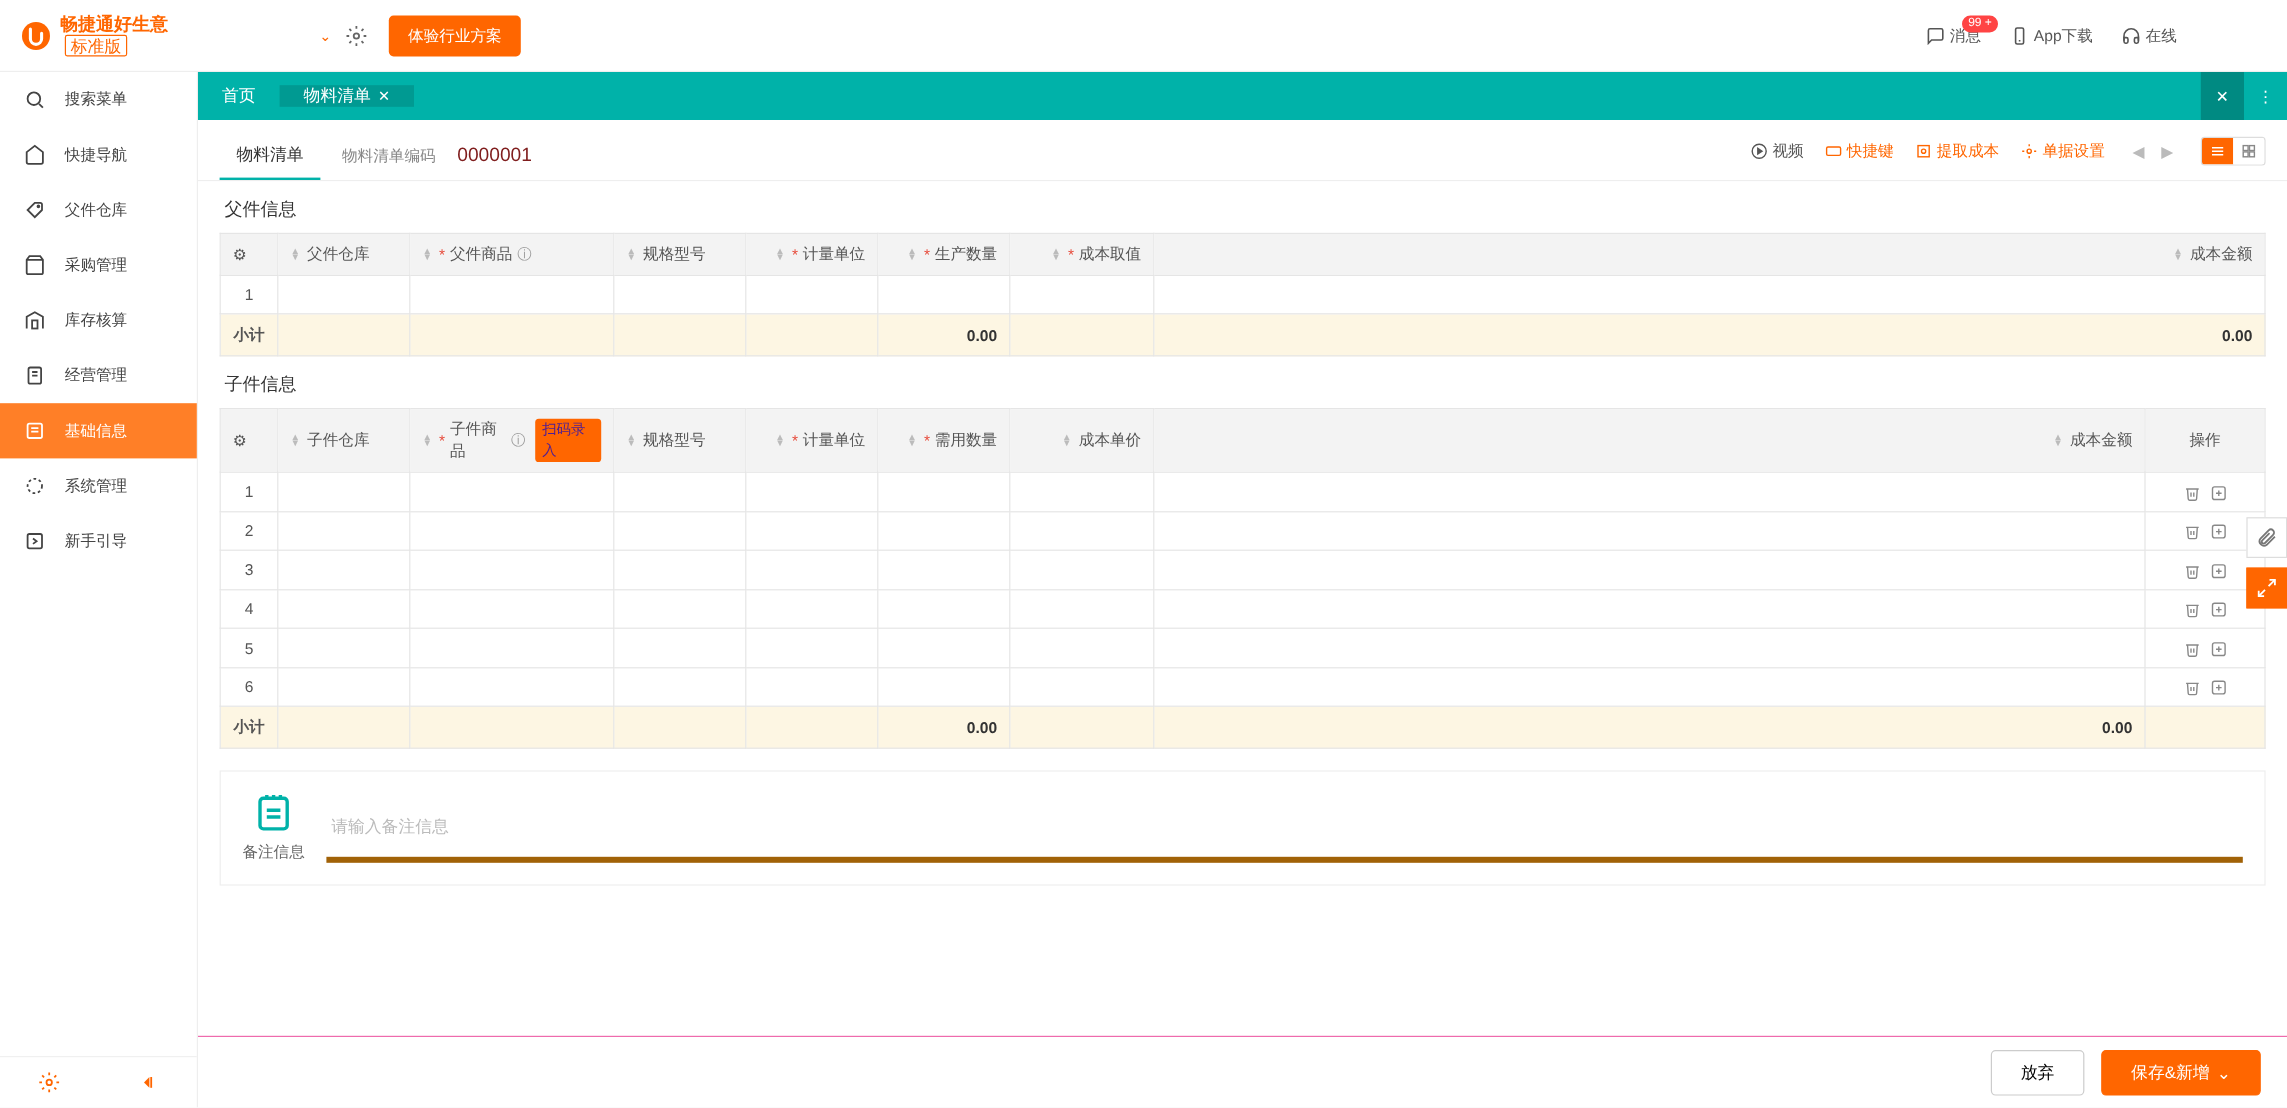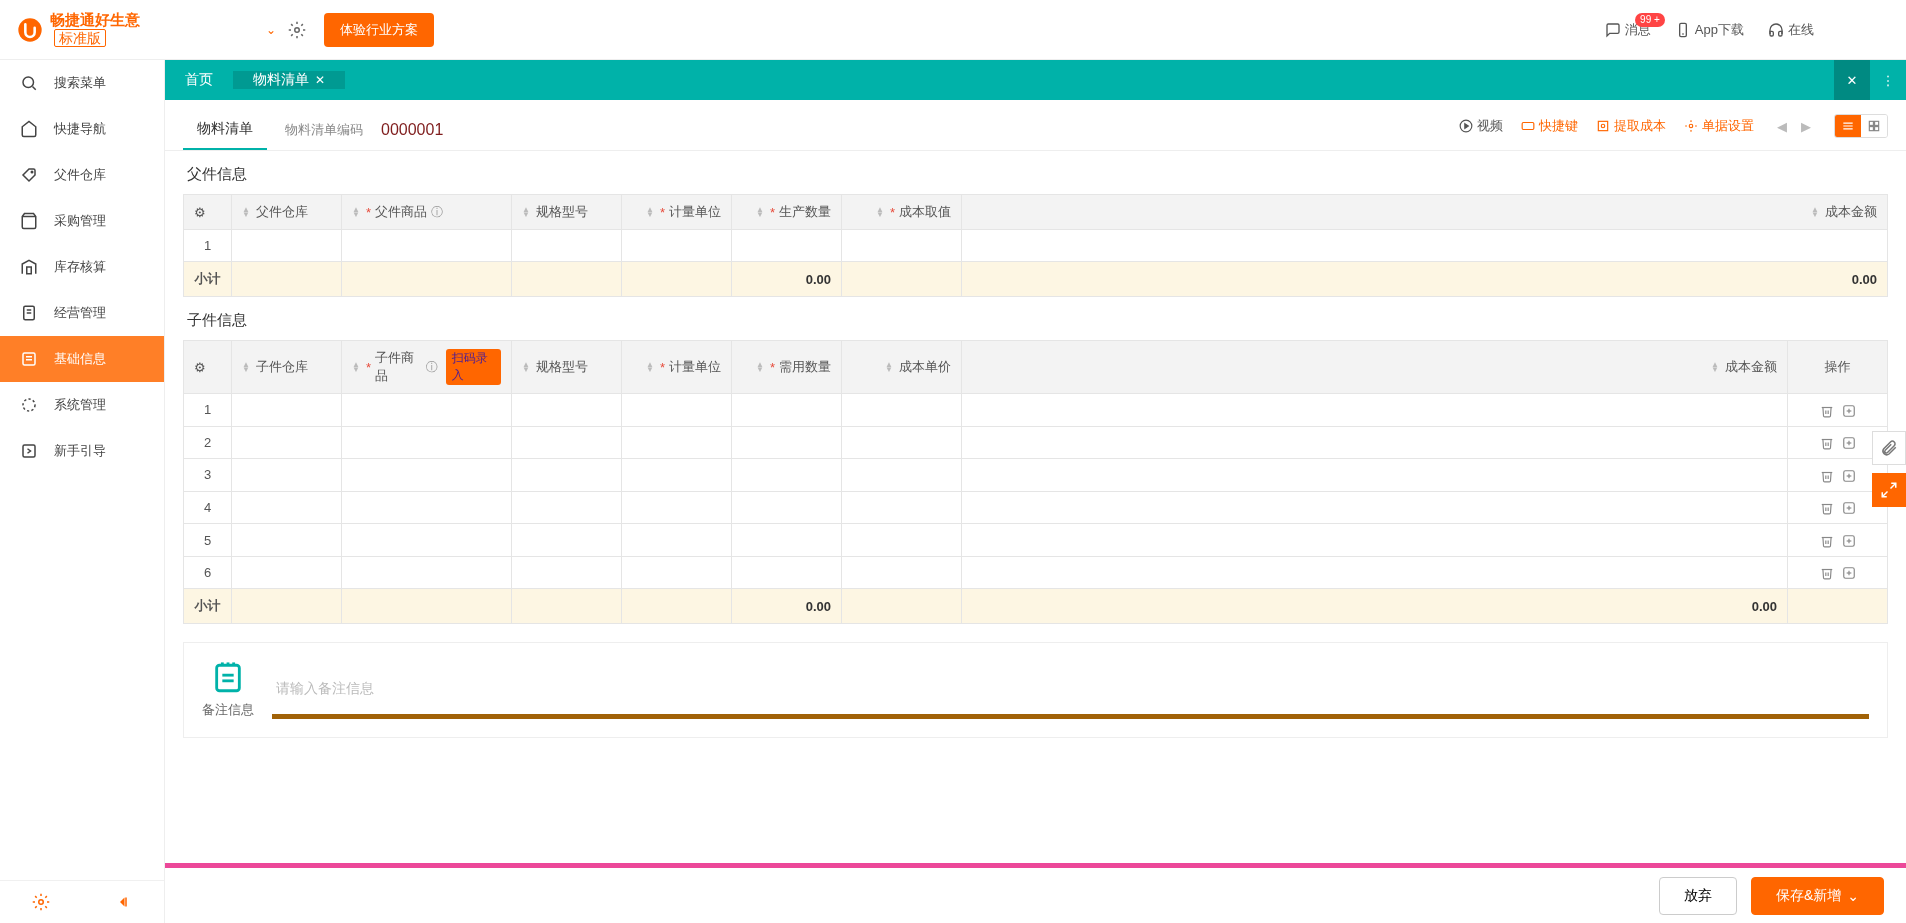--- a/index.html
+++ b/index.html
@@ -84,21 +84,21 @@
 .right { text-align: right; }
 
 
 .remarks { display: flex; gap: 18px; background: #fff; margin-top: 18px; padding: 18px; border: 1px solid #eee; }
 .rem-icon-wrap { display: flex; flex-direction: column; align-items: center; gap: 6px; color: #666; }
 .rem-icon { width: 34px; height: 34px; color: #00b2a9; }
 .rem-input { flex: 1; border: none; border-bottom: 5px solid #a16207; padding: 8px 4px; font-size: 14px; outline: none; color: #333; }
 .rem-input::placeholder { color: #bbb; }
 
 
-.footbar { height: 60px; background: #fff; display: flex; align-items: center; justify-content: flex-end; gap: 14px; padding: 0 22px; border-top: 5px solid #ec4899; }
+.footbar { height: 60px; background: #fff; display: flex; align-items: center; justify-content: flex-end; gap: 14px; padding: 0 22px; border-top: 1px solid #ec4899; }
 .btn { padding: 9px 24px; border-radius: 4px; font-size: 14px; cursor: pointer; border: 1px solid #ccc; background: #fff; }
 .btn.primary { background: #ff6600; color: #fff; border-color: #ff6600; display: flex; align-items: center; gap: 6px; }
 
 
 .float-side { position: absolute; right: 0; top: 280px; display: flex; flex-direction: column; gap: 8px; }
 .float-btn { width: 34px; height: 34px; background: #fff; border: 1px solid #ddd; display: flex; align-items: center; justify-content: center; color: #777; cursor: pointer; }
 .float-btn.accent { background: #ff6600; color: #fff; border-color: #ff6600; }
 
 svg { display: inline-block; vertical-align: middle; }
 </style>

